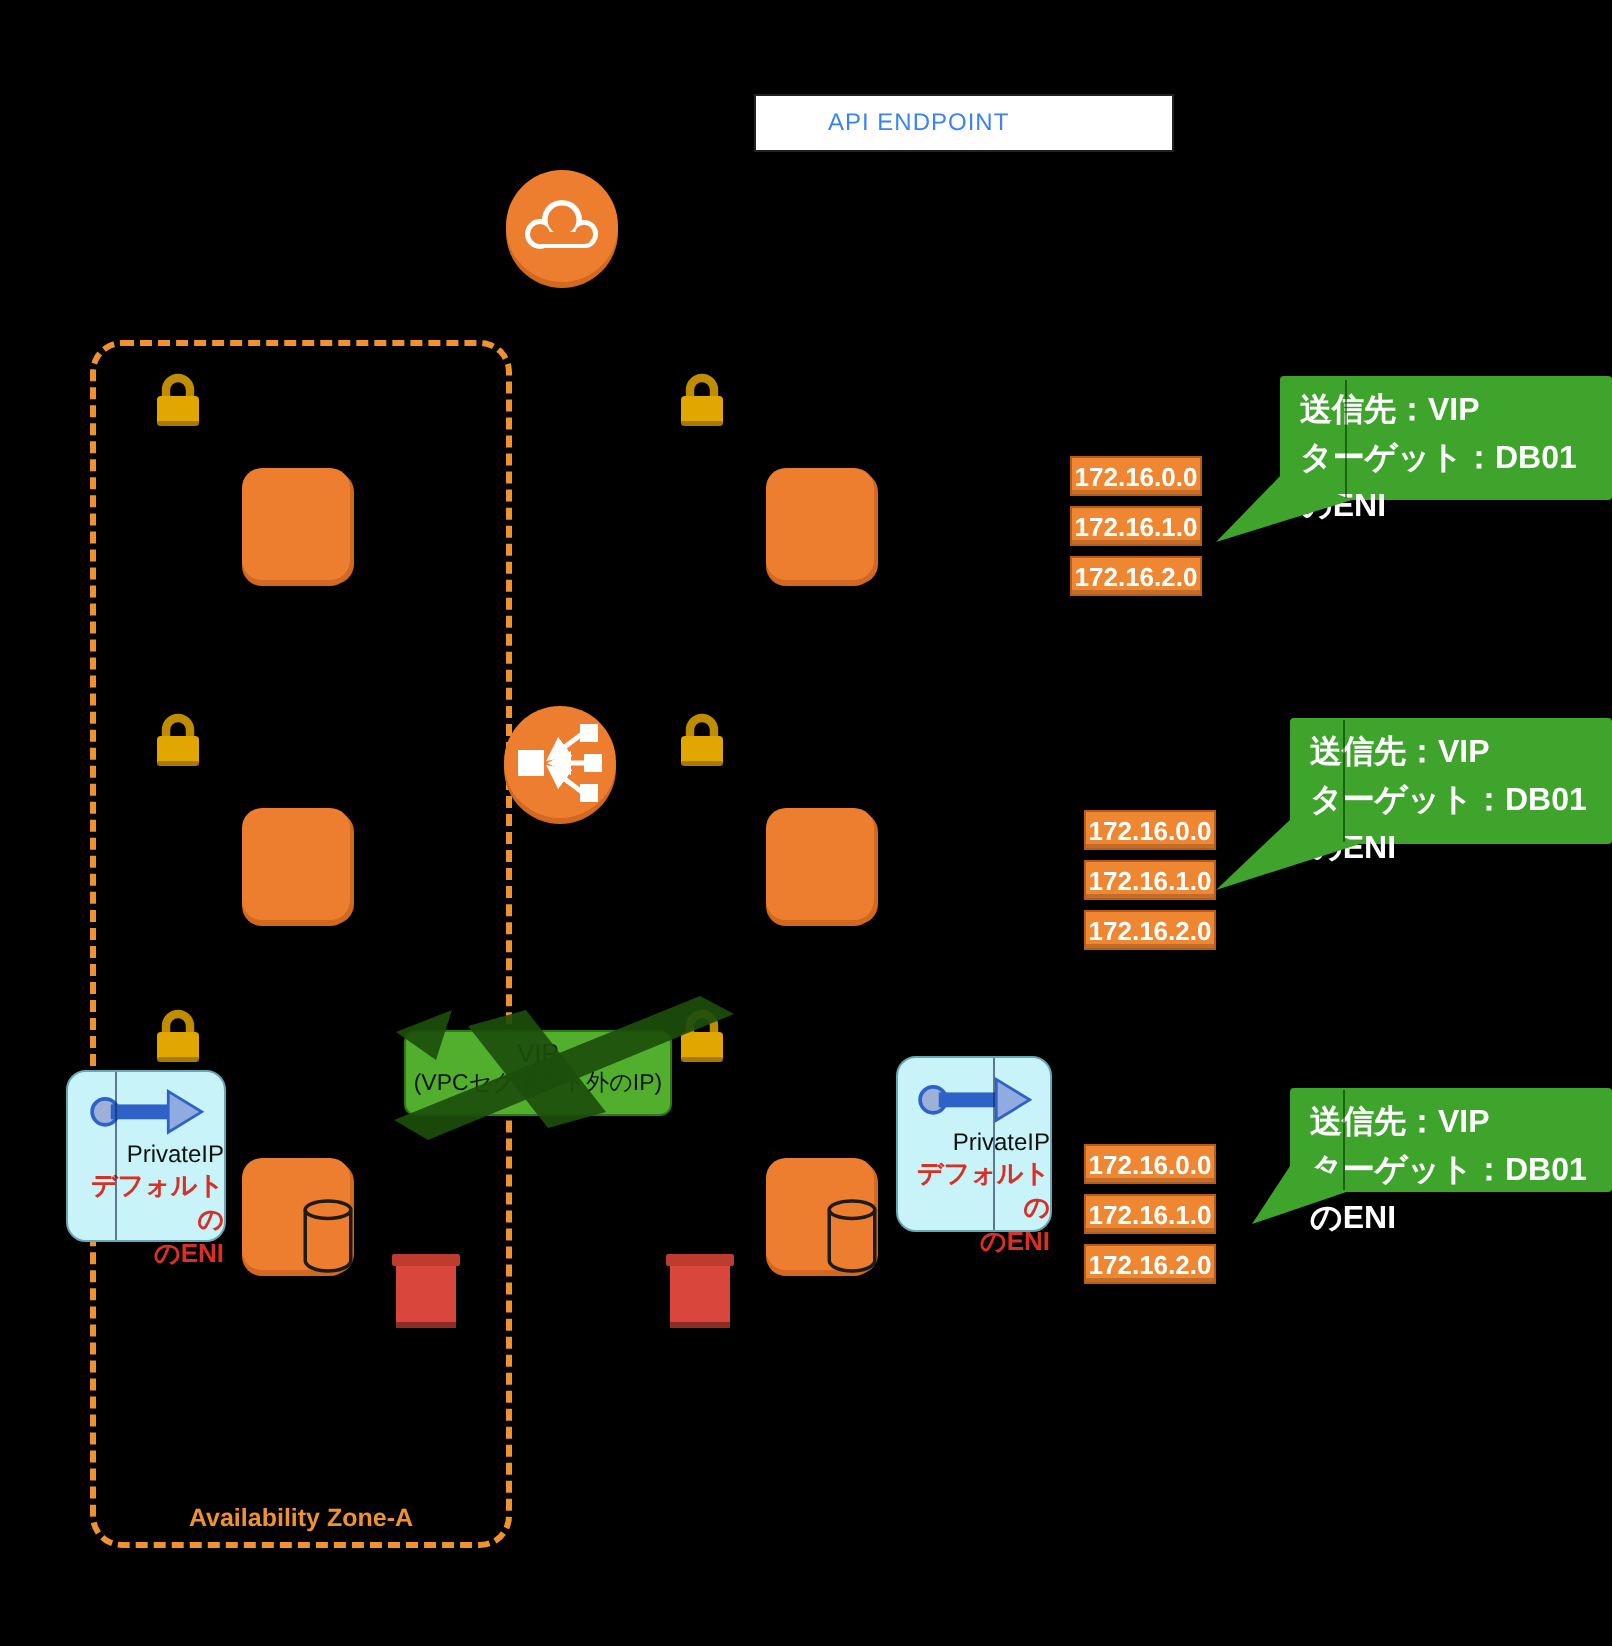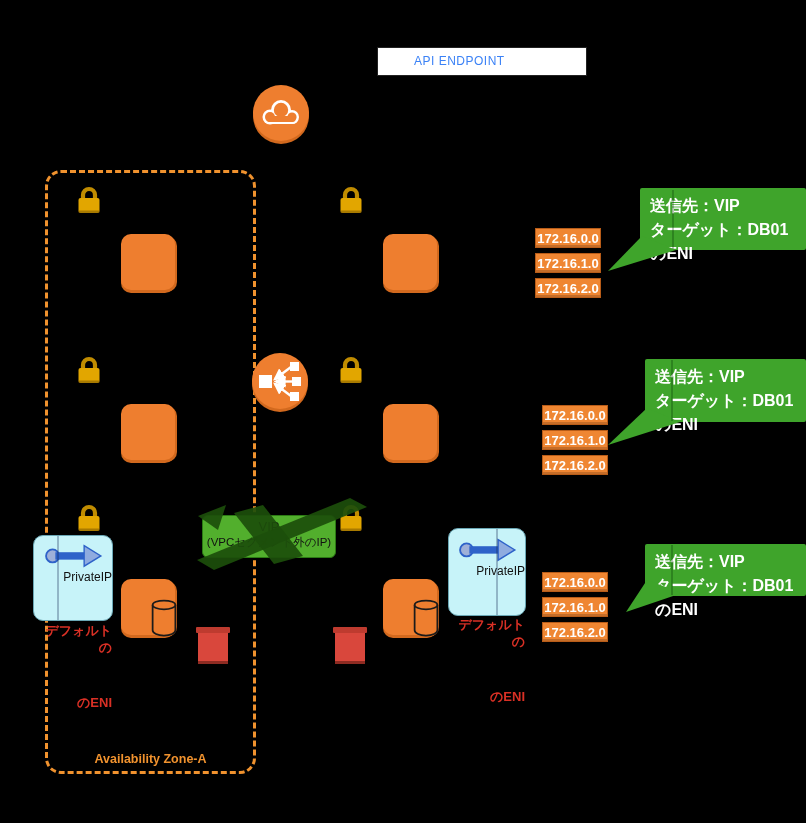--- a/index.html
+++ b/index.html
@@ -13,21 +13,21 @@
     letter-spacing:.5px;text-align:left;line-height:26px;padding-left:36px;}
   .ec2{width:54px;height:56px;background:var(--orange);border-radius:10px;
     box-shadow:0 3px 0 var(--orange-shadow),2px 2px 0 var(--orange-shadow);}
   .vip-box{width:134px;height:43px;background:var(--vip-green);border:1.5px solid #2C7A14;
     border-radius:6px;color:#111;text-align:center;padding-top:3px;box-sizing:border-box;}
   .vip-box .l1{font-size:13px;line-height:16px;}
   .vip-box .l2{font-size:11.5px;line-height:14px;}
   .eni-box{background:var(--cyan);border:1px solid #6AA7B5;border-radius:10px;
     text-align:right;box-sizing:border-box;}
   .eni-box .pip{font-size:12px;color:#111;margin-top:2px;}
-  .eni-box .red{font-size:13px;font-weight:bold;color:var(--red-text);line-height:17px;margin-top:38px;}
+  .eni-box .red{font-size:13px;font-weight:bold;color:var(--red-text);line-height:17px;}
   .bucket{width:34px;height:37px;}
   .bucket .lid{position:absolute;top:0;left:0;width:34px;height:6px;background:var(--bucket-dark);border-radius:1px;}
   .bucket .body{position:absolute;top:6px;left:2px;width:30px;height:28px;background:var(--bucket-red);}
   .bucket .base{position:absolute;top:34px;left:2px;width:30px;height:3px;background:#8E2B22;}
   .callout{background:var(--green);color:#fff;font-weight:bold;font-size:16px;
     line-height:1.5;padding:6px 10px;box-sizing:border-box;border-radius:2px;}
   .ip-chip{width:66px;height:20px;background:var(--ip-orange);border:1px solid #B85C18;
     box-shadow:inset 0 -2px 0 rgba(0,0,0,.18);color:#fff;font-weight:bold;font-size:13px;
     text-align:center;line-height:19px;box-sizing:border-box;}
   svg text{font-family:"Liberation Sans","DejaVu Sans",sans-serif;}

